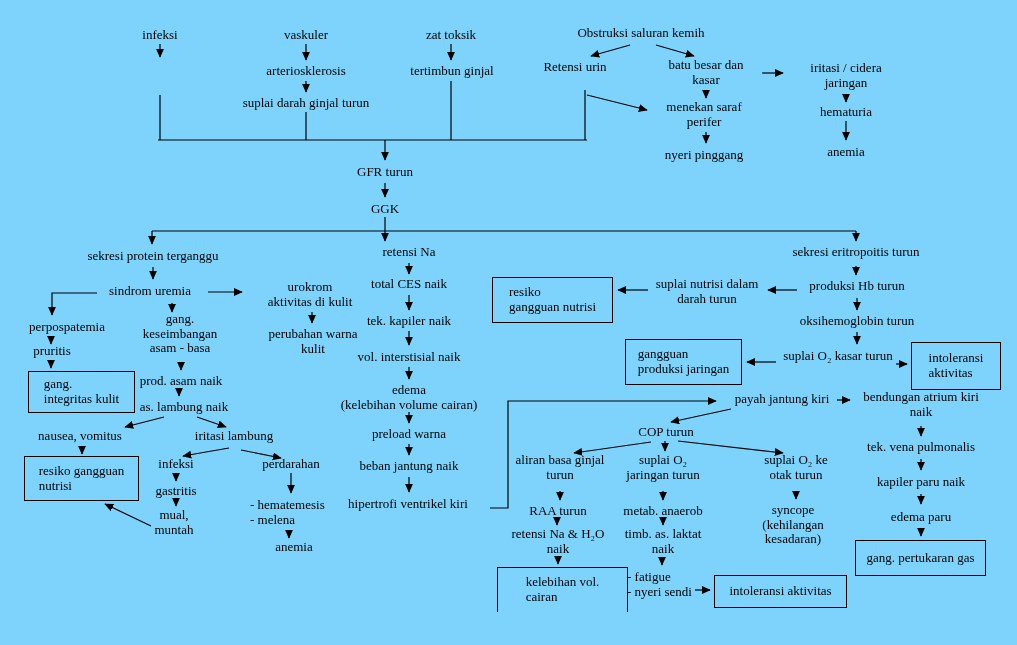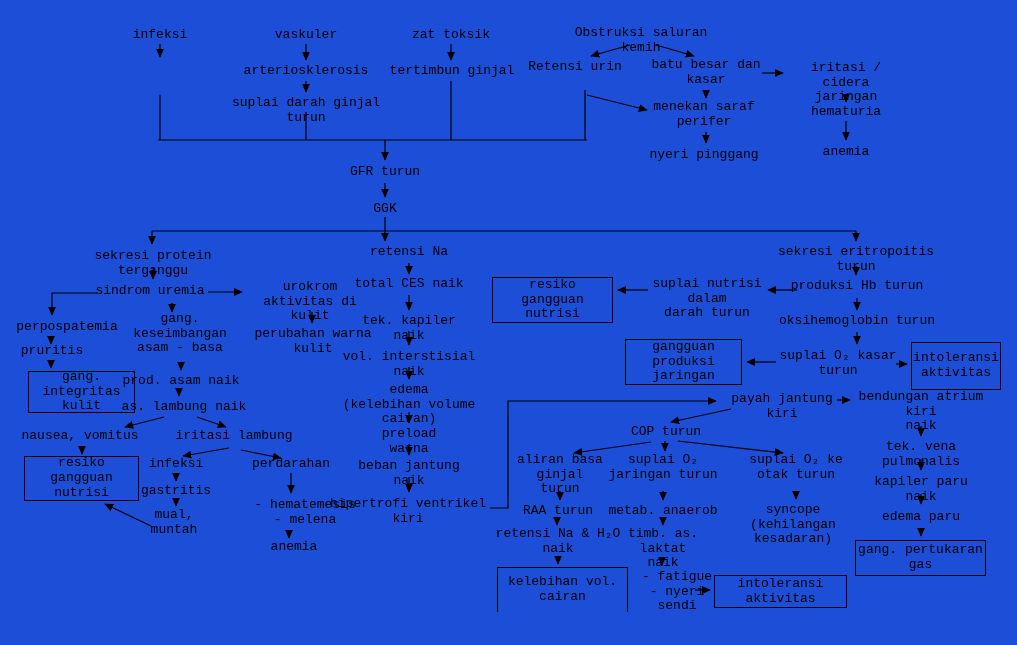--- a/index.html
+++ b/index.html
@@ -1,30 +1,30 @@
 <!DOCTYPE html>
 <html><head>
 <meta charset="utf-8">
 <title>Diagram</title>
 <style>
   html,body { margin:0; padding:0; background:#fff; }
   .stage {
-    position:relative; width:1017px; height:645px; background:#1d4ed8;
-    font-family:Liberation Mono, monospace; font-size:13px; color:#000;
+    position:relative; width:1017px; height:645px; background:#7dd3fc;
+    font-family:Liberation Serif, serif; font-size:13px; color:#000;
     overflow:hidden;
   }
   .node {
     position:absolute; transform:translateX(-50%);
     text-align:center; white-space:pre-line; line-height:1.12;
   }
-  .node.la { transform:none; text-align:center; }
+  .node.la { transform:none; text-align:left; }
   .box {
     position:absolute; border:1.3px solid #000; box-sizing:border-box;
     display:flex; align-items:center; justify-content:center;
-    text-align:center; white-space:pre-line; line-height:1.15;
+    white-space:pre-line; line-height:1.15;
   }
   .box.open-bottom { border-bottom:none; }
   svg.wires { position:absolute; left:0; top:0; }
   svg.wires .plain line, svg.wires .plain polyline { stroke:#000; stroke-width:1.2; fill:none; }
   svg.wires .arrows line, svg.wires .arrows polyline { stroke:#000; stroke-width:1.2; fill:none; marker-end:url(#ah); }
 </style>
 </head>
 <body>
 
 <div class="stage">

